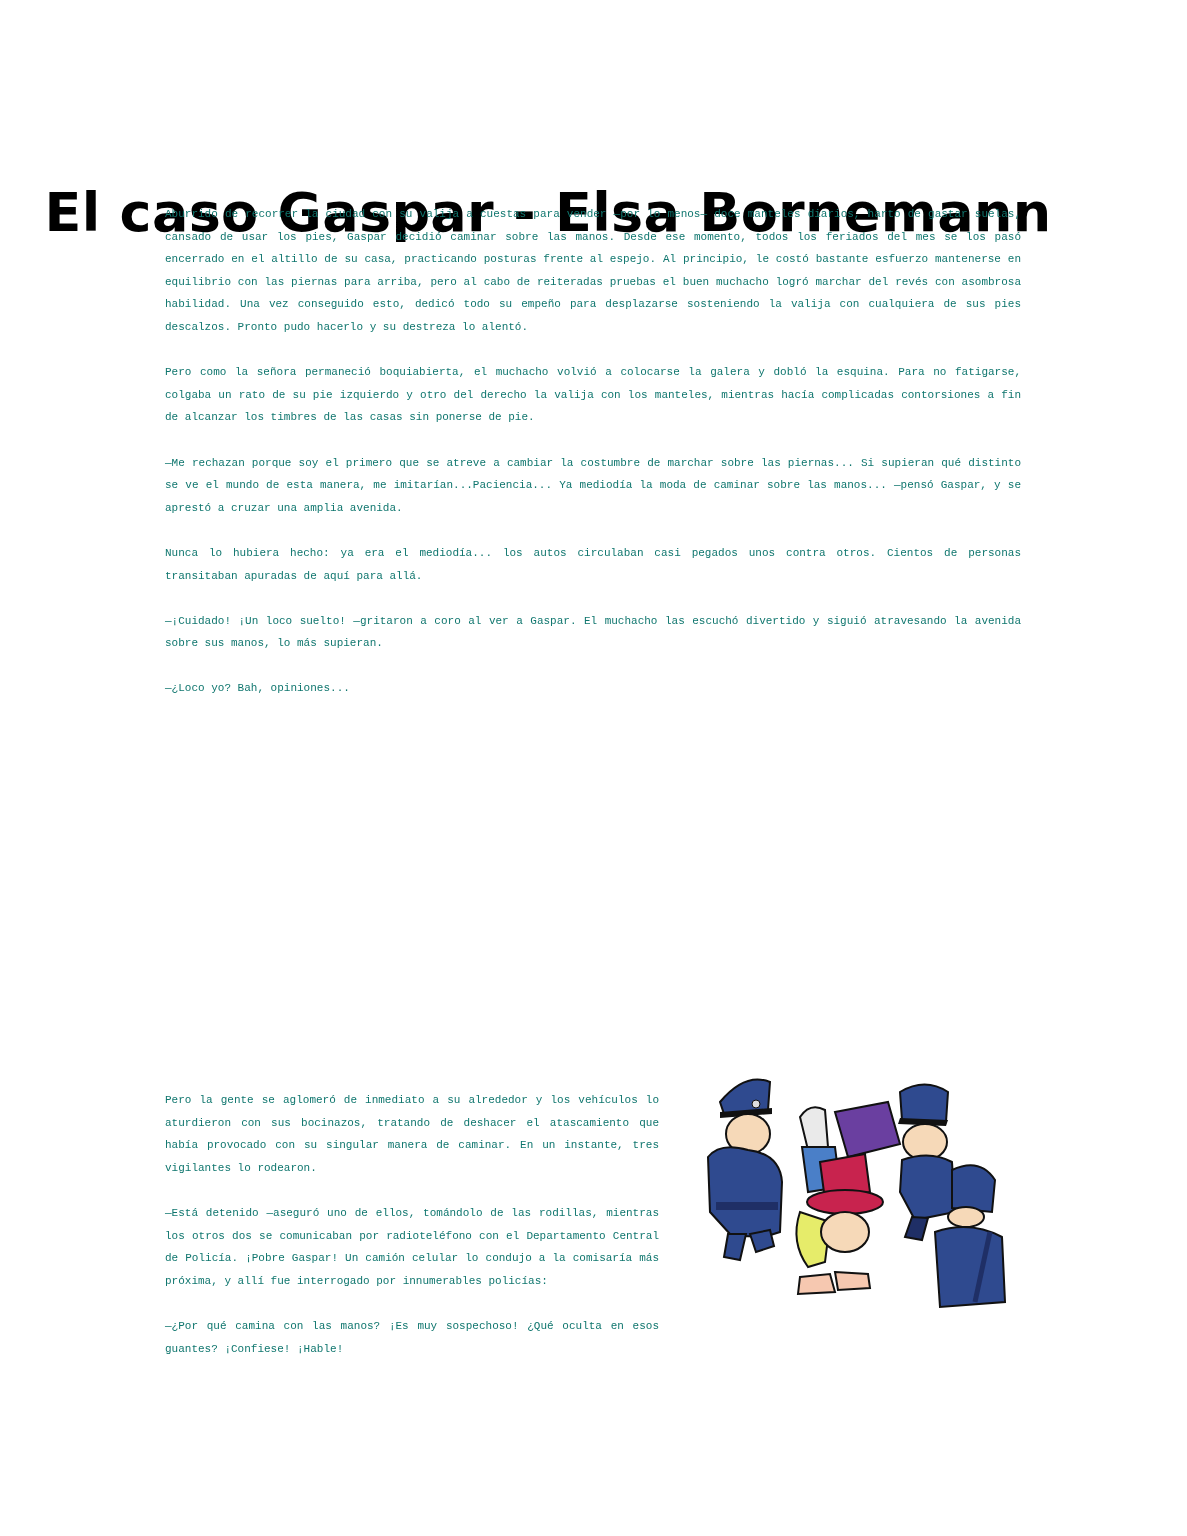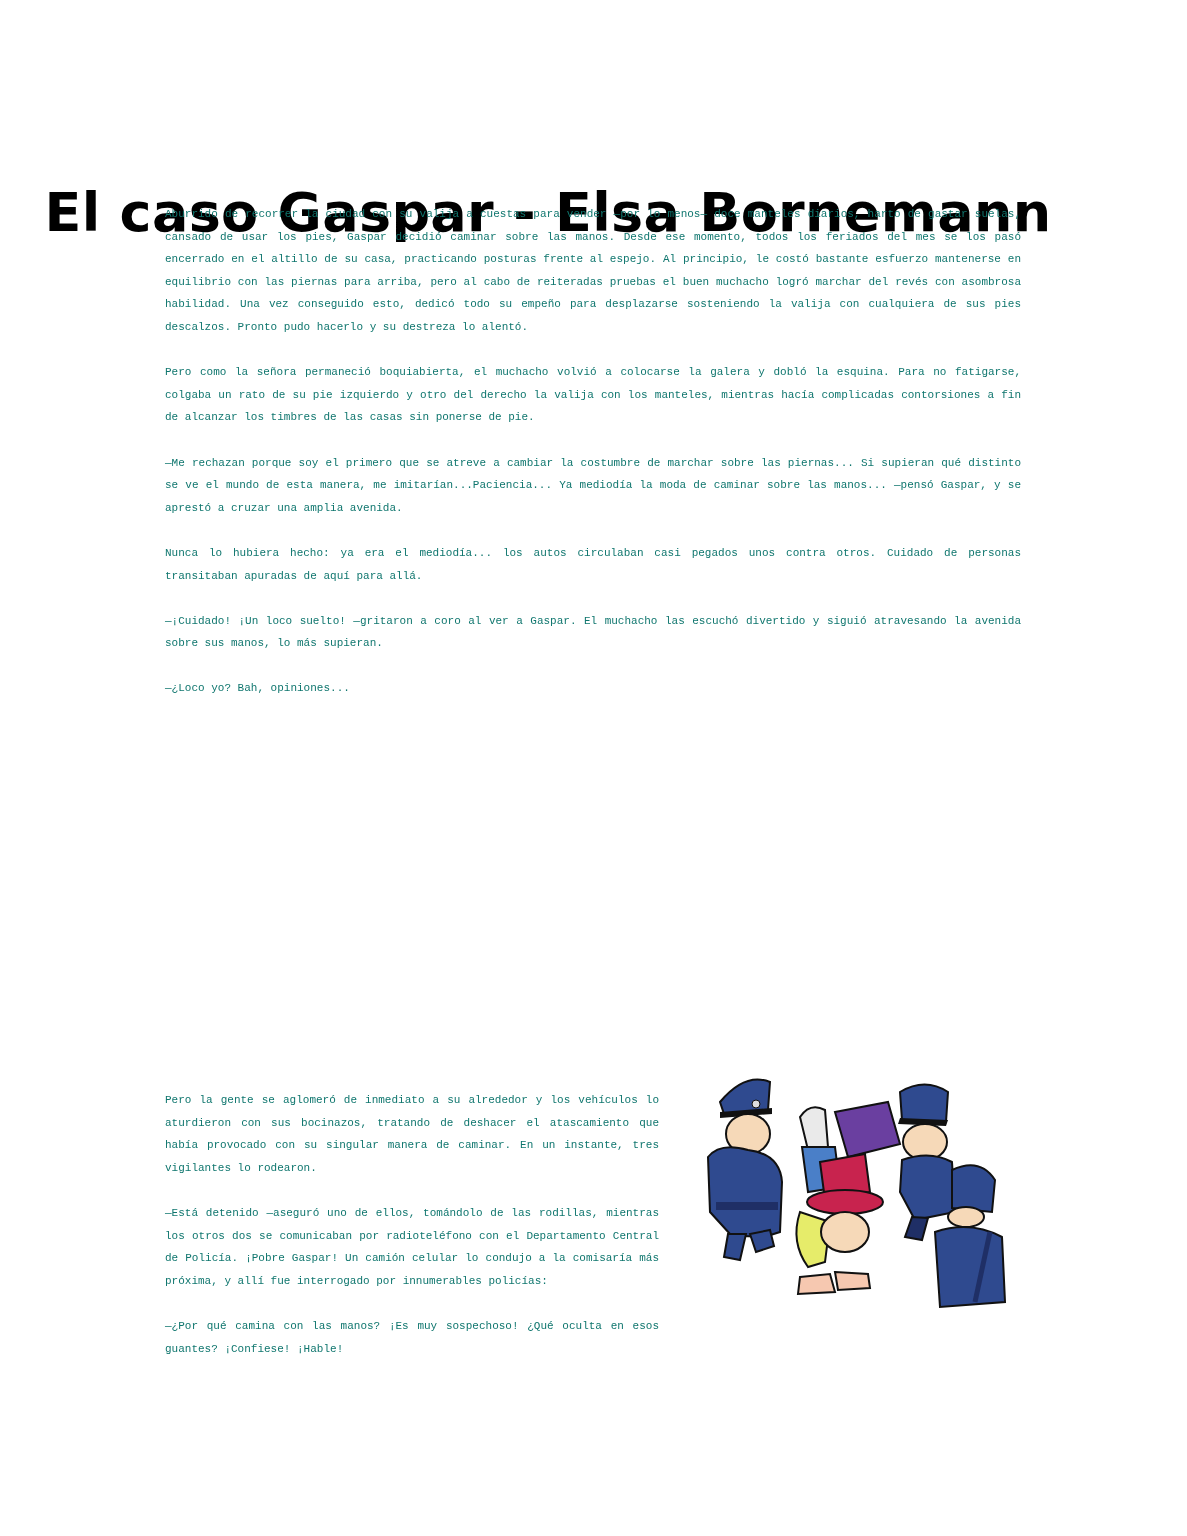--- a/index.html
+++ b/index.html
@@ -25,21 +25,21 @@
 </head>
 <body>
 
 <div class="page">
   <h1 class="title">El caso Gaspar - Elsa Bornemann</h1>
 
   <div class="col-full" style="top:203px;">
     <p class="body-text para">Aburrido de recorrer la ciudad con su valija a cuestas para vender —por lo menos— doce manteles diarios, harto de gastar suelas, cansado de usar los pies, Gaspar decidió caminar sobre las manos. Desde ese momento, todos los feriados del mes se los pasó encerrado en el altillo de su casa, practicando posturas frente al espejo. Al principio, le costó bastante esfuerzo mantenerse en equilibrio con las piernas para arriba, pero al cabo de reiteradas pruebas el buen muchacho logró marchar del revés con asombrosa habilidad. Una vez conseguido esto, dedicó todo su empeño para desplazarse sosteniendo la valija con cualquiera de sus pies descalzos. Pronto pudo hacerlo y su destreza lo alentó.</p>
     <p class="body-text para">Pero como la señora permaneció boquiabierta, el muchacho volvió a colocarse la galera y dobló la esquina. Para no fatigarse, colgaba un rato de su pie izquierdo y otro del derecho la valija con los manteles, mientras hacía complicadas contorsiones a fin de alcanzar los timbres de las casas sin ponerse de pie.</p>
     <p class="body-text para">—Me rechazan porque soy el primero que se atreve a cambiar la costumbre de marchar sobre las piernas... Si supieran qué distinto se ve el mundo de esta manera, me imitarían...Paciencia... Ya mediodía la moda de caminar sobre las manos... —pensó Gaspar, y se aprestó a cruzar una amplia avenida.</p>
-    <p class="body-text para">Nunca lo hubiera hecho: ya era el mediodía... los autos circulaban casi pegados unos contra otros. Cuidado de personas transitaban apuradas de aquí para allá.</p>
+    <p class="body-text para">Nunca lo hubiera hecho: ya era el mediodía... los autos circulaban casi pegados unos contra otros. Cientos de personas transitaban apuradas de aquí para allá.</p>
     <p class="body-text para">—¡Cuidado! ¡Un loco suelto! —gritaron a coro al ver a Gaspar. El muchacho las escuchó divertido y siguió atravesando la avenida sobre sus manos, lo más supieran.</p>
     <p class="body-text para">—¿Loco yo? Bah, opiniones...</p>
   </div>
 
   <div class="col-left" style="top:1060px;margin-top:29px;">
     <p class="body-text para">Pero la gente se aglomeró de inmediato a su alrededor y los vehículos lo aturdieron con sus bocinazos, tratando de deshacer el atascamiento que había provocado con su singular manera de caminar. En un instante, tres vigilantes lo rodearon.</p>
     <p class="body-text para">—Está detenido —aseguró uno de ellos, tomándolo de las rodillas, mientras los otros dos se comunicaban por radioteléfono con el Departamento Central de Policía. ¡Pobre Gaspar! Un camión celular lo condujo a la comisaría más próxima, y allí fue interrogado por innumerables policías:</p>
     <p class="body-text para">—¿Por qué camina con las manos? ¡Es muy sospechoso! ¿Qué oculta en esos guantes? ¡Confiese! ¡Hable!</p>
   </div>
 

